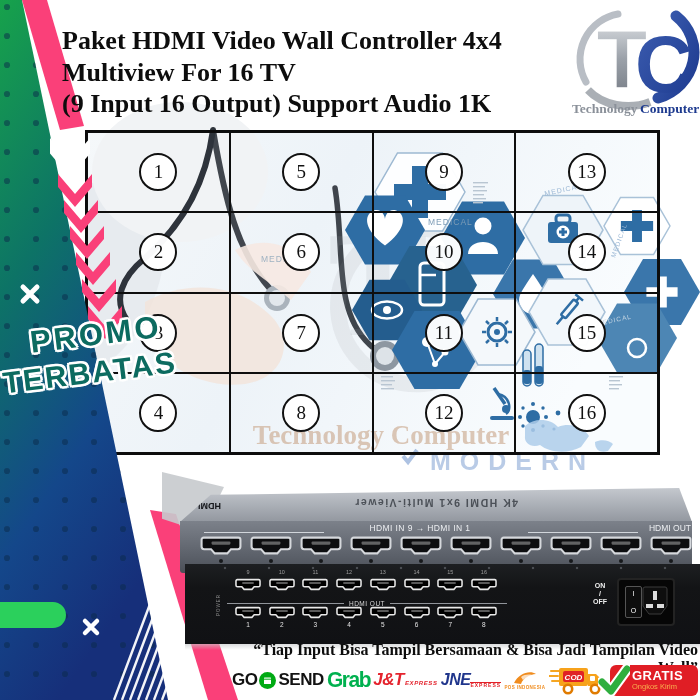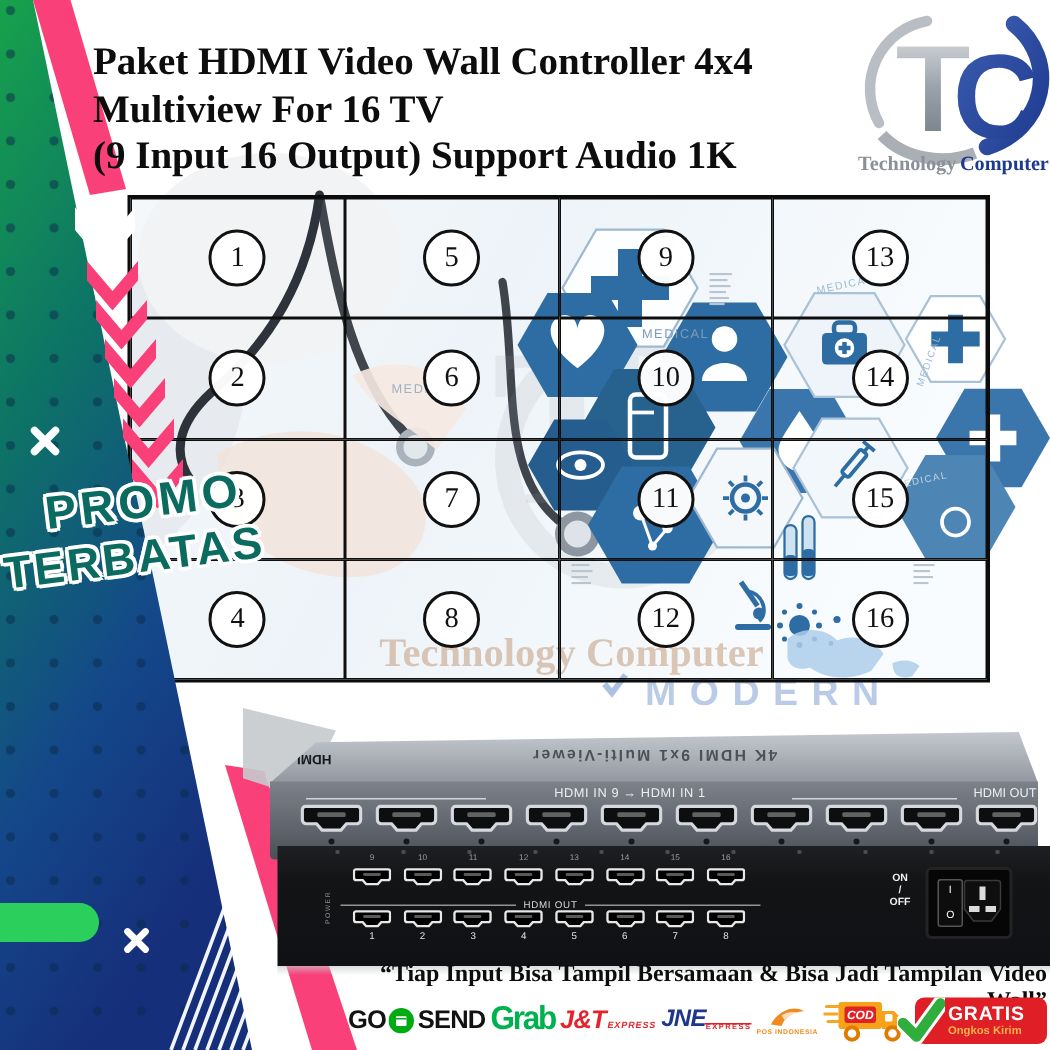--- a/index.html
+++ b/index.html
@@ -97,21 +97,21 @@
   .jnt .big{font-weight:900;font-size:17px;letter-spacing:-.5px;}
   .jnt .small{font-weight:700;font-size:6px;letter-spacing:.6px;margin-left:1px;}
   .jne{display:flex;flex-direction:row;align-items:flex-end;line-height:1;}
   .jne .big{font-weight:900;font-style:italic;font-size:16px;color:#20368c;letter-spacing:-.5px;}
   .jne .small{font-weight:700;font-size:5px;color:#e21f26;letter-spacing:1px;border-top:1.5px solid #e21f26;margin-top:1px;}
   .pos{display:flex;flex-direction:column;align-items:center;line-height:1;}
   .pos .small{font-weight:700;font-size:4.5px;color:#f08c1e;letter-spacing:.4px;margin-top:1px;}
   .gratis{position:relative;background:#e01e25;border-radius:6px;height:31px;width:88px;box-sizing:border-box;
       display:flex;flex-direction:column;justify-content:center;padding-left:22px;line-height:1;}
   .gratis .g1{font-weight:900;font-size:13px;color:#ffffff;letter-spacing:.5px;}
-  .gratis .g2{font-weight:700;font-size:7.5px;color:#f9b04e;margin-top:1px;}
+  .gratis .g2{font-weight:400;font-size:7.5px;color:#f9b04e;margin-top:1px;}
   .gratis svg{position:absolute;left:-12px;top:0px;}
 </style>
 </head>
 <body>
 
 <svg width="0" height="0" style="position:absolute" aria-hidden="true">
   <defs>
     <symbol id="hdmiport" viewBox="0 0 40 20">
       <path d="M3.5,2.5 h33 a2,2 0 0 1 2,2 v6.5 a2.5,2.5 0 0 1 -2.5,2.5 h-6.5 l-3.5,4 h-12 l-3.5,-4 h-6.5 a2.5,2.5 0 0 1 -2.5,-2.5 v-6.5 a2,2 0 0 1 2,-2 z"></path>
       <rect x="11" y="6.2" width="18" height="3" rx="1" fill="rgba(255,255,255,.35)" stroke="none"></rect>

